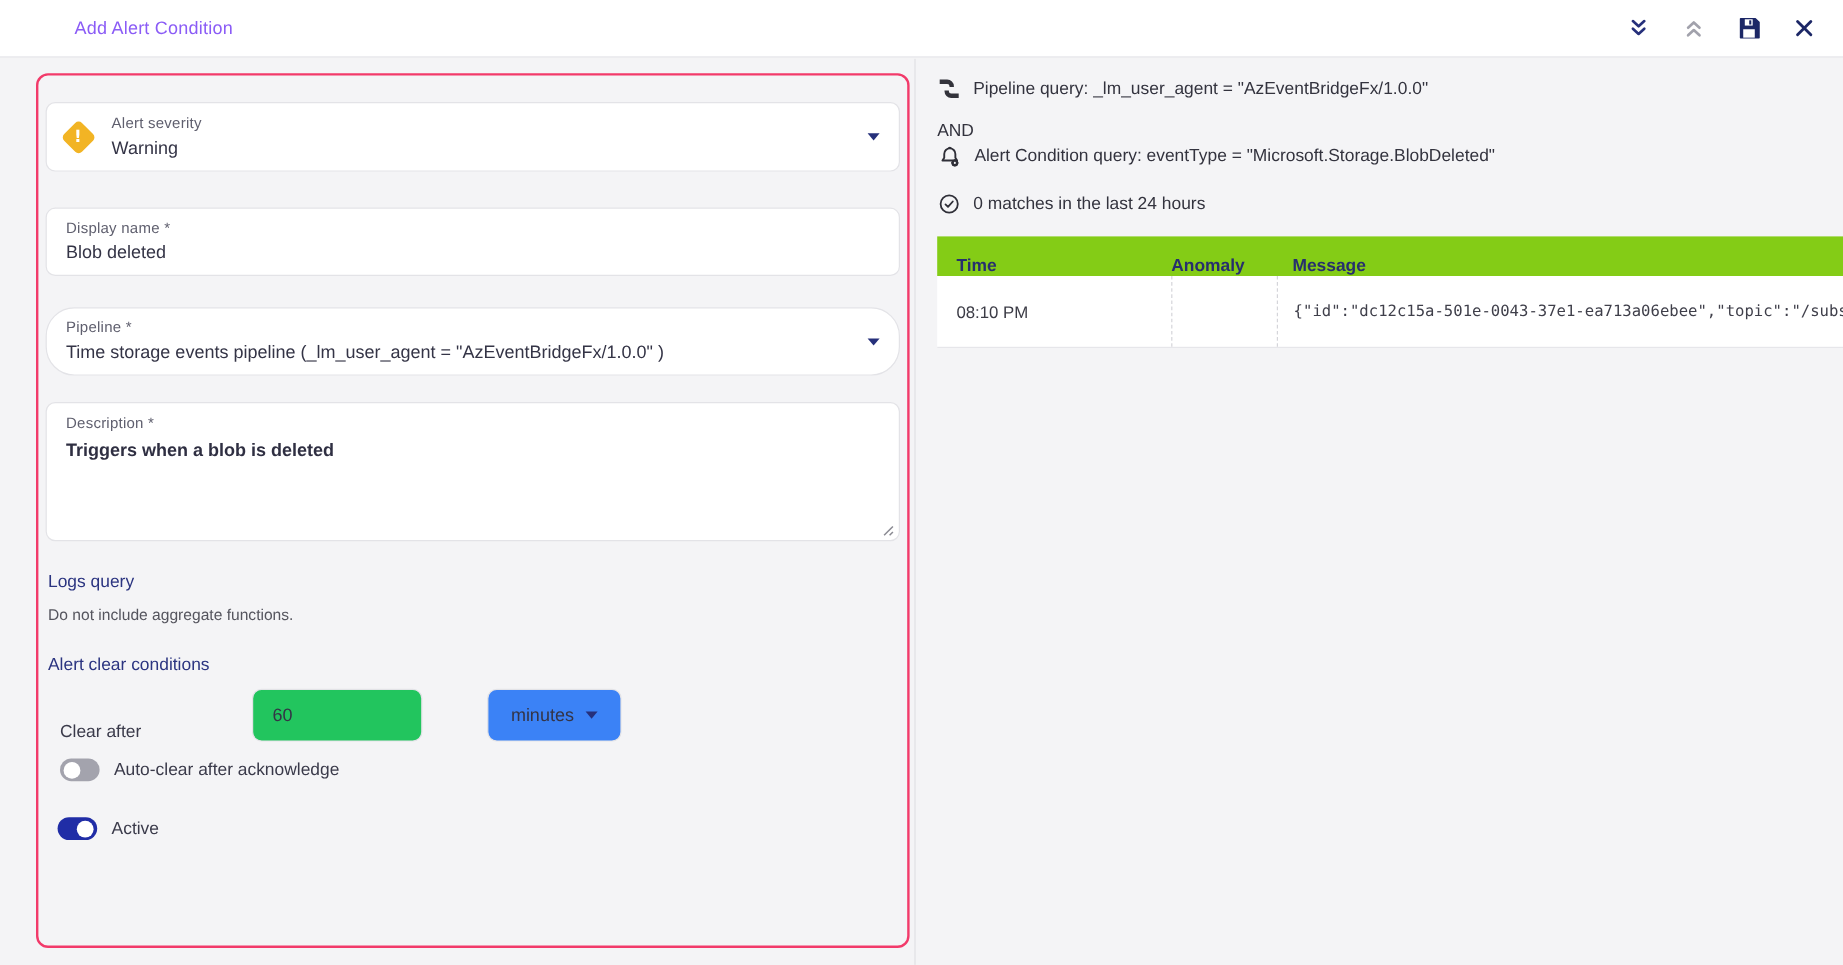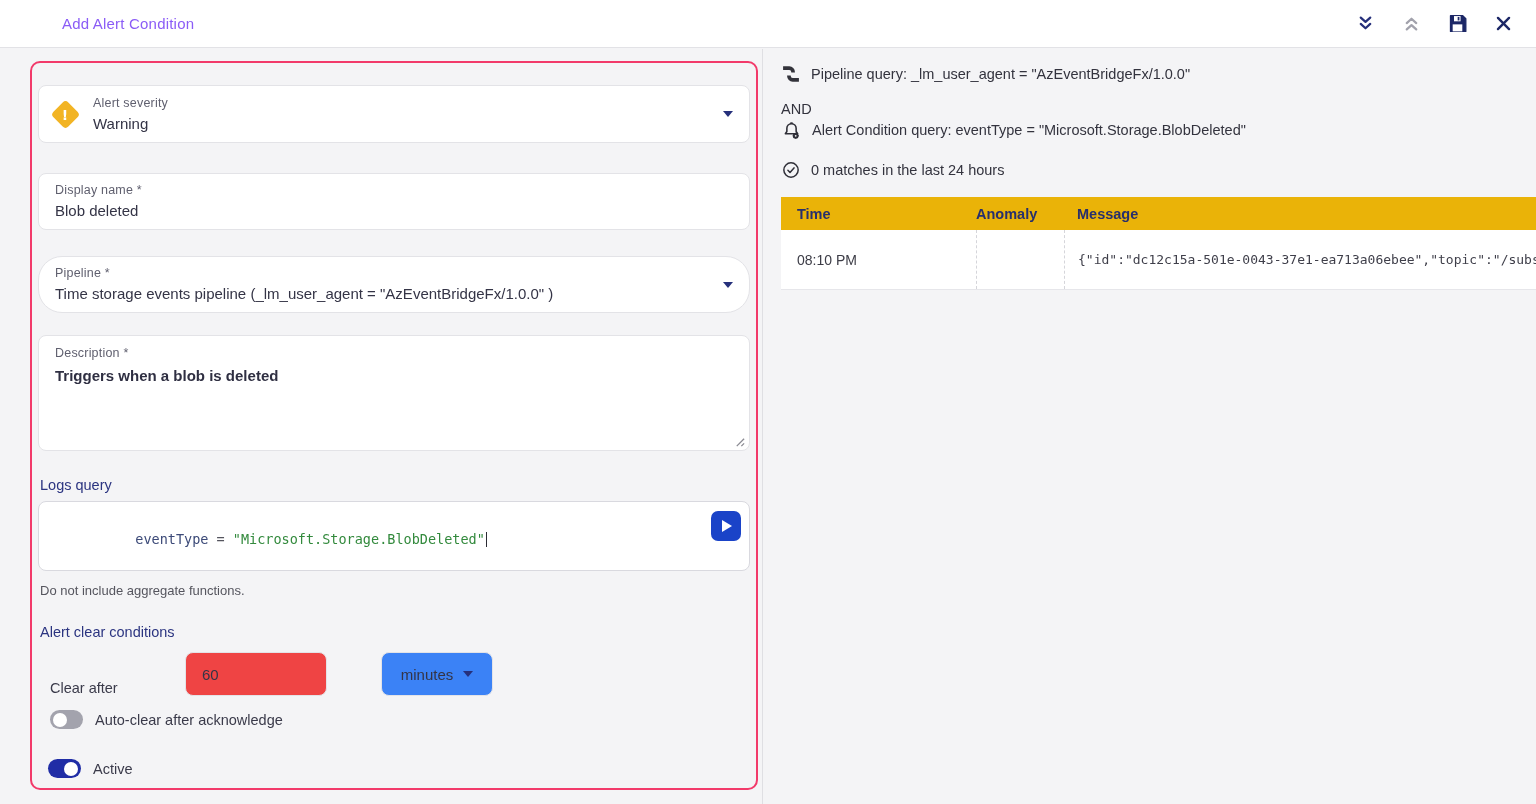--- a/index.html
+++ b/index.html
@@ -42,22 +42,22 @@
   .query-text { font-family:"DejaVu Sans Mono","Liberation Mono",monospace; font-size:13.5px; white-space:pre; }
   .q-field { color:#3c4a78; } .q-op { color:#54545e; } .q-str { color:#338a3d; }
   .text-caret { display:inline-block; width:0; border-left:1.5px solid #2b2b33; height:15px; vertical-align:-3px; margin-left:1px; }
   .run-btn { position:absolute; top:9px; right:8px; width:30px; height:30px; border-radius:7px;
     background:#1a43c8; display:flex; align-items:center; justify-content:center; cursor:pointer; }
   .play-tri { width:0; height:0; border-top:6px solid transparent; border-bottom:6px solid transparent; border-left:10px solid #fff; margin-left:2px; }
   .hint-text { margin-top:12px; margin-left:2px; font-size:13px; color:#55555e; }
 
   .clear-row { margin-top:12px; display:flex; align-items:flex-end;gap:40px; }
   .clear-label { font-size:14.5px; color:#3a3a4a; margin-left:12px; width:95px; }
-  .num-input { width:142px; height:44px; background:#ef4444; border:1px solid #e3e3e7; border-radius:8px;
-    font-size:15px; color:#343446; padding:0 16px; font-family:"Liberation Sans",sans-serif; }
+  .num-input { width:142px; height:44px; background:#22c55e; border:1px solid #e3e3e7; border-radius:8px;
+    font-size:15px; color:#343446; padding:0 16px; font-family:"Liberation Sans",sans-serif;margin-left:25px; }
   .unit-select { width:112px; height:44px; margin-left:14px; background:#3b82f6; border:1px solid #e3e3e7; border-radius:8px;
     display:flex; align-items:center; justify-content:center; gap:10px; font-size:15px; color:#343446; cursor:pointer; }
   .unit-caret { width:0; height:0; border-left:5px solid transparent; border-right:5px solid transparent; border-top:6px solid #26307b; }
 
   .toggle-row { display:flex; align-items:center; gap:12px; }
   .toggle-row.autoclear { margin-top:14px; margin-left:12px; }
   .toggle-row.active { margin-top:30px; margin-left:10px; }
   .toggle { width:33px; height:19px; border-radius:10px; position:relative; cursor:pointer; }
   .toggle.off { background:#a3a3ad; }
   .toggle.on { background:#202da6; }
@@ -65,21 +65,21 @@
   .toggle.off .knob { left:3px; } .toggle.on .knob { right:3px; }
   .toggle-label { font-size:14.5px; color:#3a3a4a; }
 
   
   .info-line { display:flex; align-items:center; gap:10px; font-size:14.5px; color:#33333e; min-height:22px; }
   .and-line { margin-top:16px; font-size:14.5px; color:#33333e; }
   .cond-line { margin-top:2px; }
   .matches-line { margin-top:18px; }
 
   .preview-table { margin-top:16px; }
-  .tbl-header { display:flex; height:33px; background:#eab308; align-items:center;
+  .tbl-header { display:flex; height:33px; background:#84cc16; align-items:flex-end;
     font-weight:bold; font-size:14.5px; color:#272f6d; }
   .th-time { width:195px; padding-left:16px; }
   .th-anomaly { width:88px; }
   .th-message { flex:1; padding-left:13px; }
   .tbl-row { display:flex; height:60px; background:#fff; border-bottom:1px solid #e6e6ea; align-items:center;
     font-size:14px; color:#3c3c46; }
   .td-time { width:195px; padding-left:16px; align-self:stretch; display:flex; align-items:center; }
   .td-anomaly { width:88px; align-self:stretch; border-left:1px dashed #d5d5da; }
   .td-message { flex:1; align-self:stretch; border-left:1px dashed #d5d5da; display:flex; align-items:center;
     padding-left:13px; overflow:hidden; }
@@ -159,28 +159,20 @@
         <div class="desc-value">Triggers when a blob is deleted</div>
         <div class="resize-glyph">
           <svg width="11" height="11" viewBox="0 0 12 12" stroke="#8a8a92" stroke-width="1.4">
             <path d="M11 3 L3 11"></path>
               <path d="M11 8 L8 11"></path>
           </svg>
         </div>
       </div>
 
       <div class="section-label">Logs query</div>
-      <div class="query-box">
-        <div class="query-text">
-          <span class="q-field">eventType</span><span class="q-op"> = </span><span class="q-str">"Microsoft.Storage.BlobDeleted"</span><span class="text-caret"></span>
-        </div>
-        <div class="run-btn">
-          <div class="play-tri"></div>
-        </div>
-      </div>
       <div class="hint-text">Do not include aggregate functions.</div>
 
       <div class="section-label">Alert clear conditions</div>
       <div class="clear-row">
         <div class="clear-label">Clear after</div>
         <input class="num-input" value="60" style="">
         <div class="unit-select">
           <span>minutes</span>
           <span class="unit-caret"></span>
         </div>

